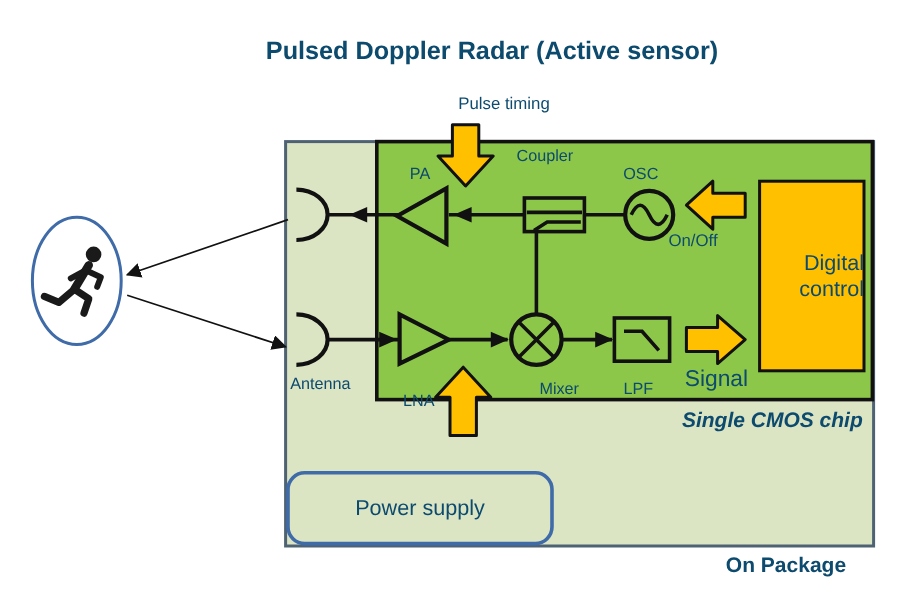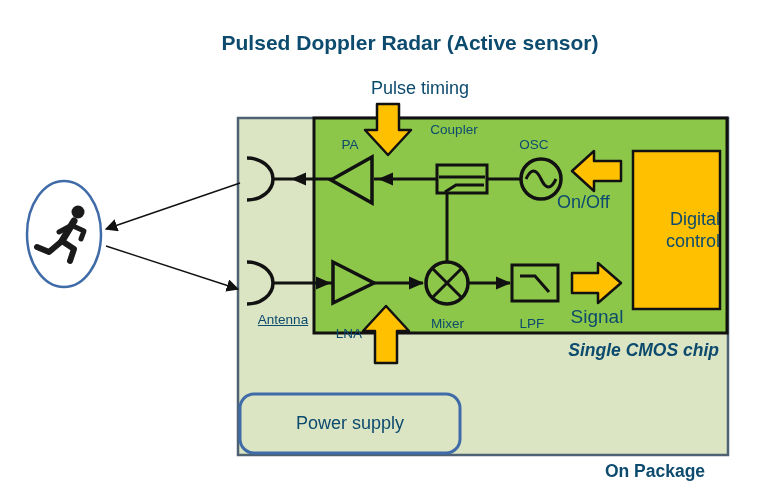--- a/index.html
+++ b/index.html
@@ -5,21 +5,21 @@
   html,body{margin:0;padding:0;background:#ffffff;}
   .stage{
     position:relative;width:768px;height:496px;background:#ffffff;overflow:hidden;
     font-family:"Liberation Sans", sans-serif;color:#0c4a6e;
   }
   svg{position:absolute;left:0;top:0;}
   .lbl{position:absolute;line-height:1.15;white-space:nowrap;}
   .center{text-align:center;}
   .right{text-align:right;font-style:italic;}
   .title{font-size:21px;font-weight:bold;}
-  .ann{font-size:18px;}
+  .ann{font-size:14px;}
   .blk{font-size:13.5px;}
   .bold17{font-size:17.5px;font-weight:bold;}
   .dc-text{
     position:absolute;left:633px;top:151px;width:87px;height:158px;
     display:flex;flex-direction:column;align-items:flex-end;justify-content:center;
     font-size:18px;line-height:1.25;
   }
   .ps-text{
     position:absolute;left:240px;top:394px;width:220px;height:59px;
     display:flex;align-items:center;justify-content:center;font-size:18px;
@@ -101,23 +101,23 @@
   <div class="lbl blk center" style="left:414px;top:122px;width:80px;">Coupler</div>
   <div class="lbl blk center" style="left:504px;top:137px;width:60px;">OSC</div>
 
   <div class="lbl ann" style="left:557px;top:192px;">On/Off</div>
 
   <div class="dc-text">
     <div>Digital</div>
     <div>control</div>
   </div>
 
-  <div class="lbl blk center" style="left:248px;top:312px;width:70px;text-decoration:underline;">Antenna</div>
+  <div class="lbl blk center" style="left:232px;top:312px;width:70px;">Antenna</div>
   <div class="lbl blk center" style="left:319px;top:326px;width:60px;">LNA</div>
-  <div class="lbl blk center" style="left:394px;top:316px;width:70px;text-align:right;">Mixer</div>
+  <div class="lbl blk center" style="left:431px;top:316px;width:70px;">Mixer</div>
   <div class="lbl blk center" style="left:502px;top:316px;width:60px;">LPF</div>
 
   <div class="lbl center" style="left:557px;top:306px;width:80px;font-size:19px;">Signal</div>
 
   <div class="lbl bold17 right" style="left:489px;top:340px;width:230px;">Single CMOS chip</div>
 
 
   <div class="ps-text">Power supply</div>
 
   <div class="lbl bold17 center" style="left:575px;top:461px;width:160px;">On Package</div>

